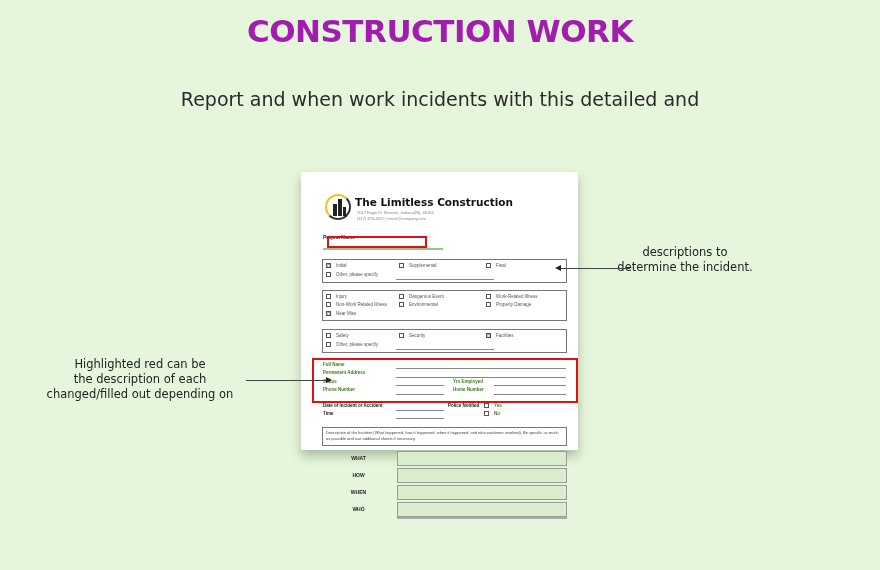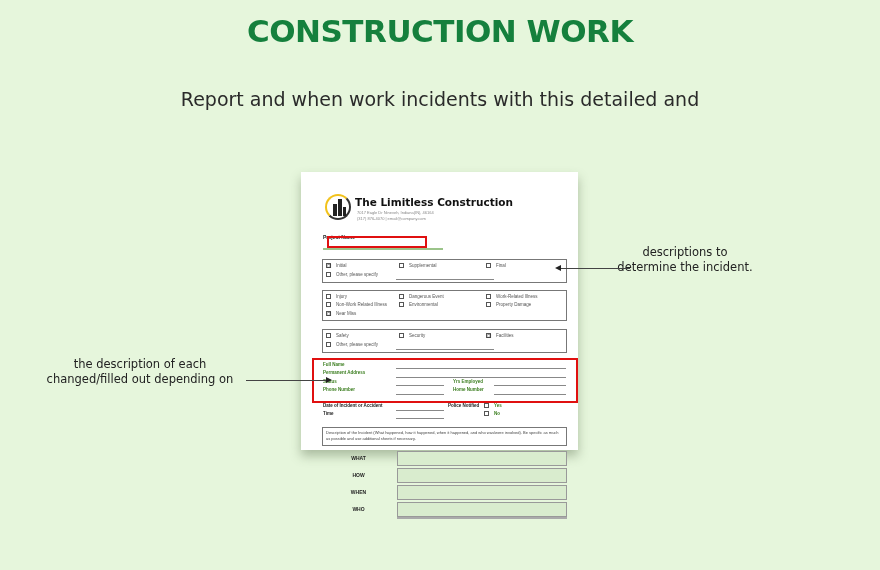--- a/index.html
+++ b/index.html
@@ -1,20 +1,20 @@
 <!DOCTYPE html>
 <html><head>
 <meta charset="utf-8">
 <style>
   * { box-sizing: border-box; margin: 0; padding: 0; }
   html, body { width: 880px; height: 570px; overflow: hidden; }
   body { background: #e6f6dc; font-family: "Liberation Sans", sans-serif; position: relative; }
 
   .hero-title { position: absolute; top: 14px; left: 0; width: 880px; text-align: center;
-    color: #15803d; font-family: "DejaVu Sans", sans-serif; font-weight: bold; font-size: 31px;
+    color: #a21caf; font-family: "DejaVu Sans", sans-serif; font-weight: bold; font-size: 31px;
     line-height: 34px; letter-spacing: -0.5px; }
   .hero-sub { position: absolute; top: 87px; left: 0; width: 880px; text-align: center;
     color: #2a2a2a; font-family: "DejaVu Sans", sans-serif; font-size: 19px; line-height: 24px; }
 
   .page { position: absolute; left: 301px; top: 172px; width: 277px; height: 278px; background: #fff;
     box-shadow: 0 6px 10px rgba(60,80,50,0.35); }
 
   .logo { position: absolute; left: 24px; top: 22px; width: 26px; height: 26px; border-radius: 50%;
     border: 2px solid #f2c21b; border-right-color: #333; border-bottom-color: #333; background: #fff; }
   .logo .bld { position: absolute; bottom: 2px; background: #222; }
@@ -190,17 +190,18 @@
 <div class="red-box-big"></div>
 
 <div class="annot" style="left:590px;top:245px;width:190px;">
   <div>descriptions to</div>
   <div>determine the incident.</div>
 </div>
 <div class="arrow-line" style="left:560px;top:268px;width:70px;"></div>
 <div class="arrow-head" style="left:555px;top:265px;border-right:6px solid #222;"></div>
 
 <div class="annot" style="left:20px;top:357px;width:240px;">
+  <div>Highlighted red can be</div>
   <div>the description of each</div>
   <div>changed/filled out depending on</div>
 </div>
 <div class="arrow-line" style="left:246px;top:380px;width:80px;"></div>
 <div class="arrow-head" style="left:326px;top:377px;border-left:6px solid #222;"></div>
 
 </body></html>

